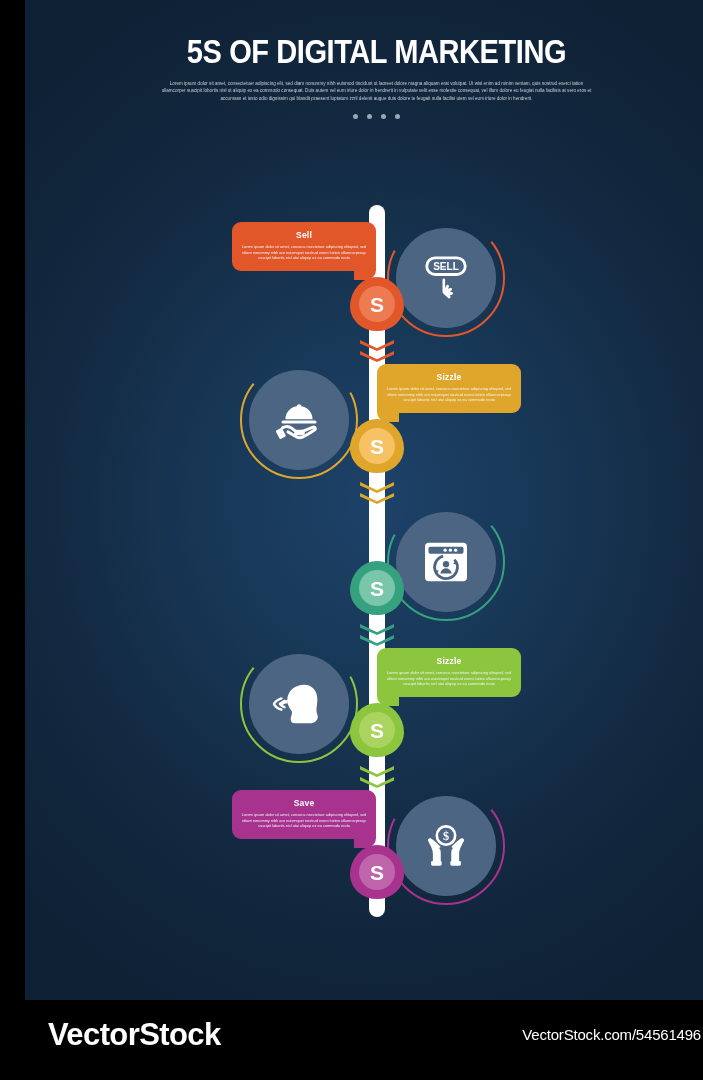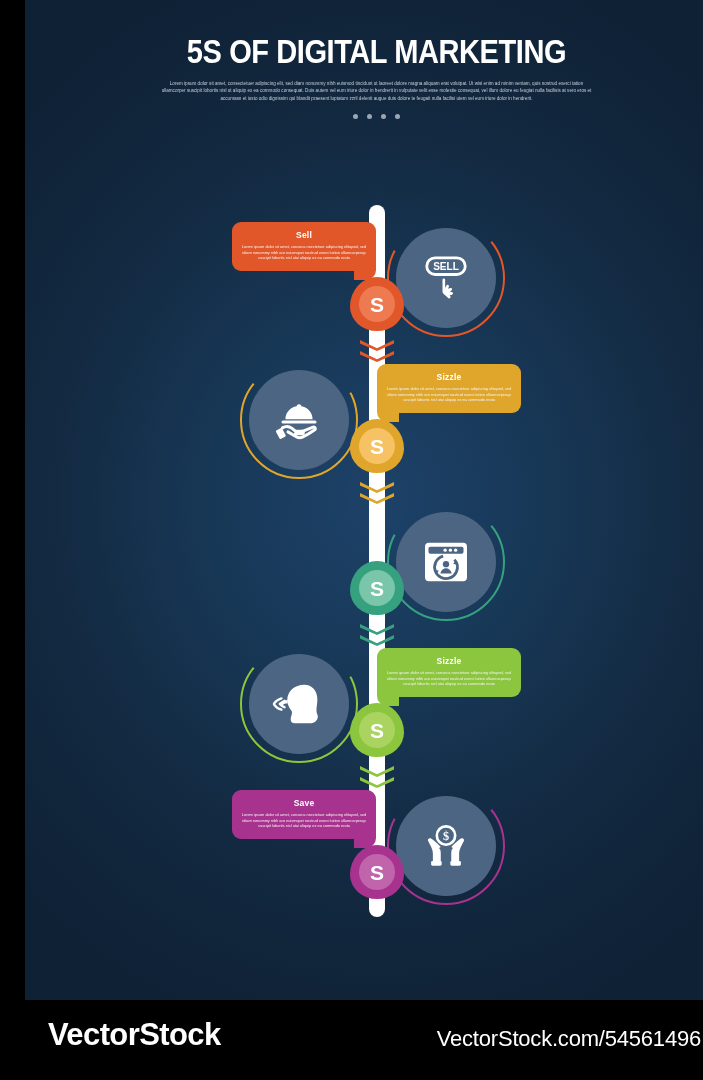--- a/index.html
+++ b/index.html
@@ -160,21 +160,21 @@
     width:703px; height:80px;
     background:#000000;
     margin-left:20px;
   }
   .brand {
     position:absolute; left:28px; top:17px;
     font-size:31px; font-weight:bold; color:#ffffff; letter-spacing:-0.6px;
   }
   .url {
     position:absolute; right:22px; top:26px;
-    font-size:22px; color:#ffffff; letter-spacing:-0.2px;text-align:center;
+    font-size:15px; color:#ffffff; letter-spacing:-0.2px;text-align:center;
   }
 </style>
 </head>
 <body>
 
 <div id="poster">
 
   <div class="header">
     <div class="title">5S OF DIGITAL MARKETING</div>
     <div class="subtitle">Lorem ipsum dolor sit amet, consectetuer adipiscing elit, sed diam nonummy nibh euismod tincidunt ut laoreet dolore magna aliquam erat volutpat. Ut wisi enim ad minim veniam, quis nostrud exerci tation ullamcorper suscipit lobortis nisl ut aliquip ex ea commodo consequat. Duis autem vel eum iriure dolor in hendrerit in vulputate velit esse molestie consequat, vel illum dolore eu feugiat nulla facilisis at vero eros et accumsan et iusto odio dignissim qui blandit praesent luptatum zzril delenit augue duis dolore te feugait nulla facilisi utem vel eum iriure dolor in hendrerit.</div>

